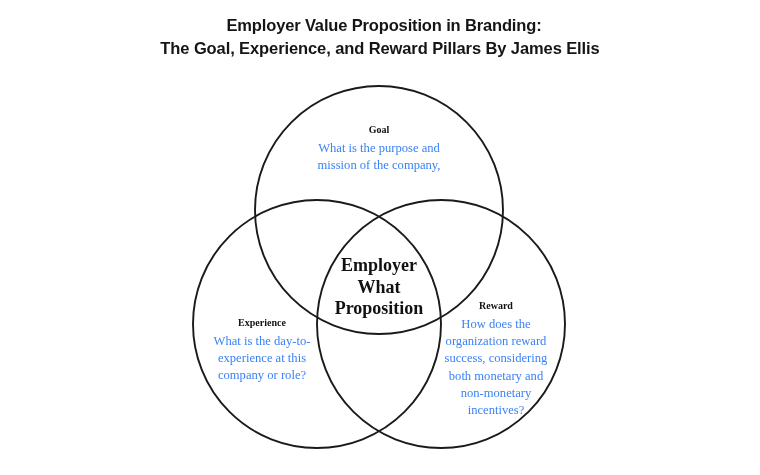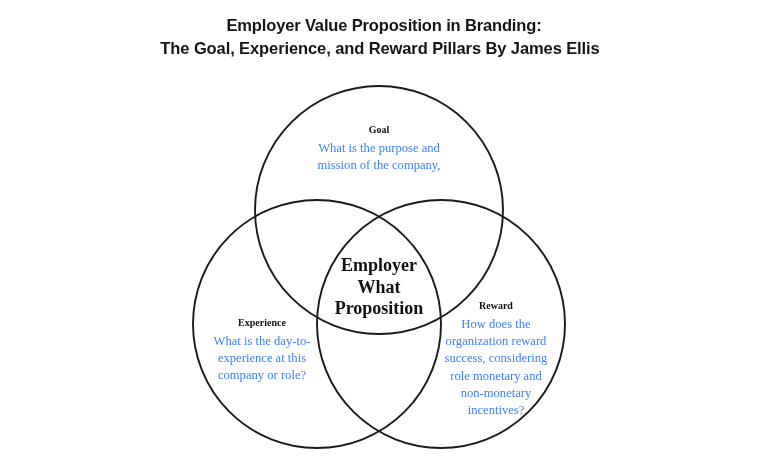--- a/index.html
+++ b/index.html
@@ -160,21 +160,21 @@
         <div>company or role?</div>
       </div>
     </div>
 
     <div class="venn-text" id="reward-text">
       <div class="venn-heading">Reward</div>
       <div class="venn-body">
         <div>How does the</div>
         <div>organization reward</div>
         <div>success, considering</div>
-        <div>role monetary and</div>
+        <div>both monetary and</div>
         <div>non-monetary</div>
         <div>incentives?</div>
       </div>
     </div>
 
     <div class="venn-text" id="center-text">
       <div class="center-line">Employer</div>
       <div class="center-line">What</div>
       <div class="center-line">Proposition</div>
     </div>

